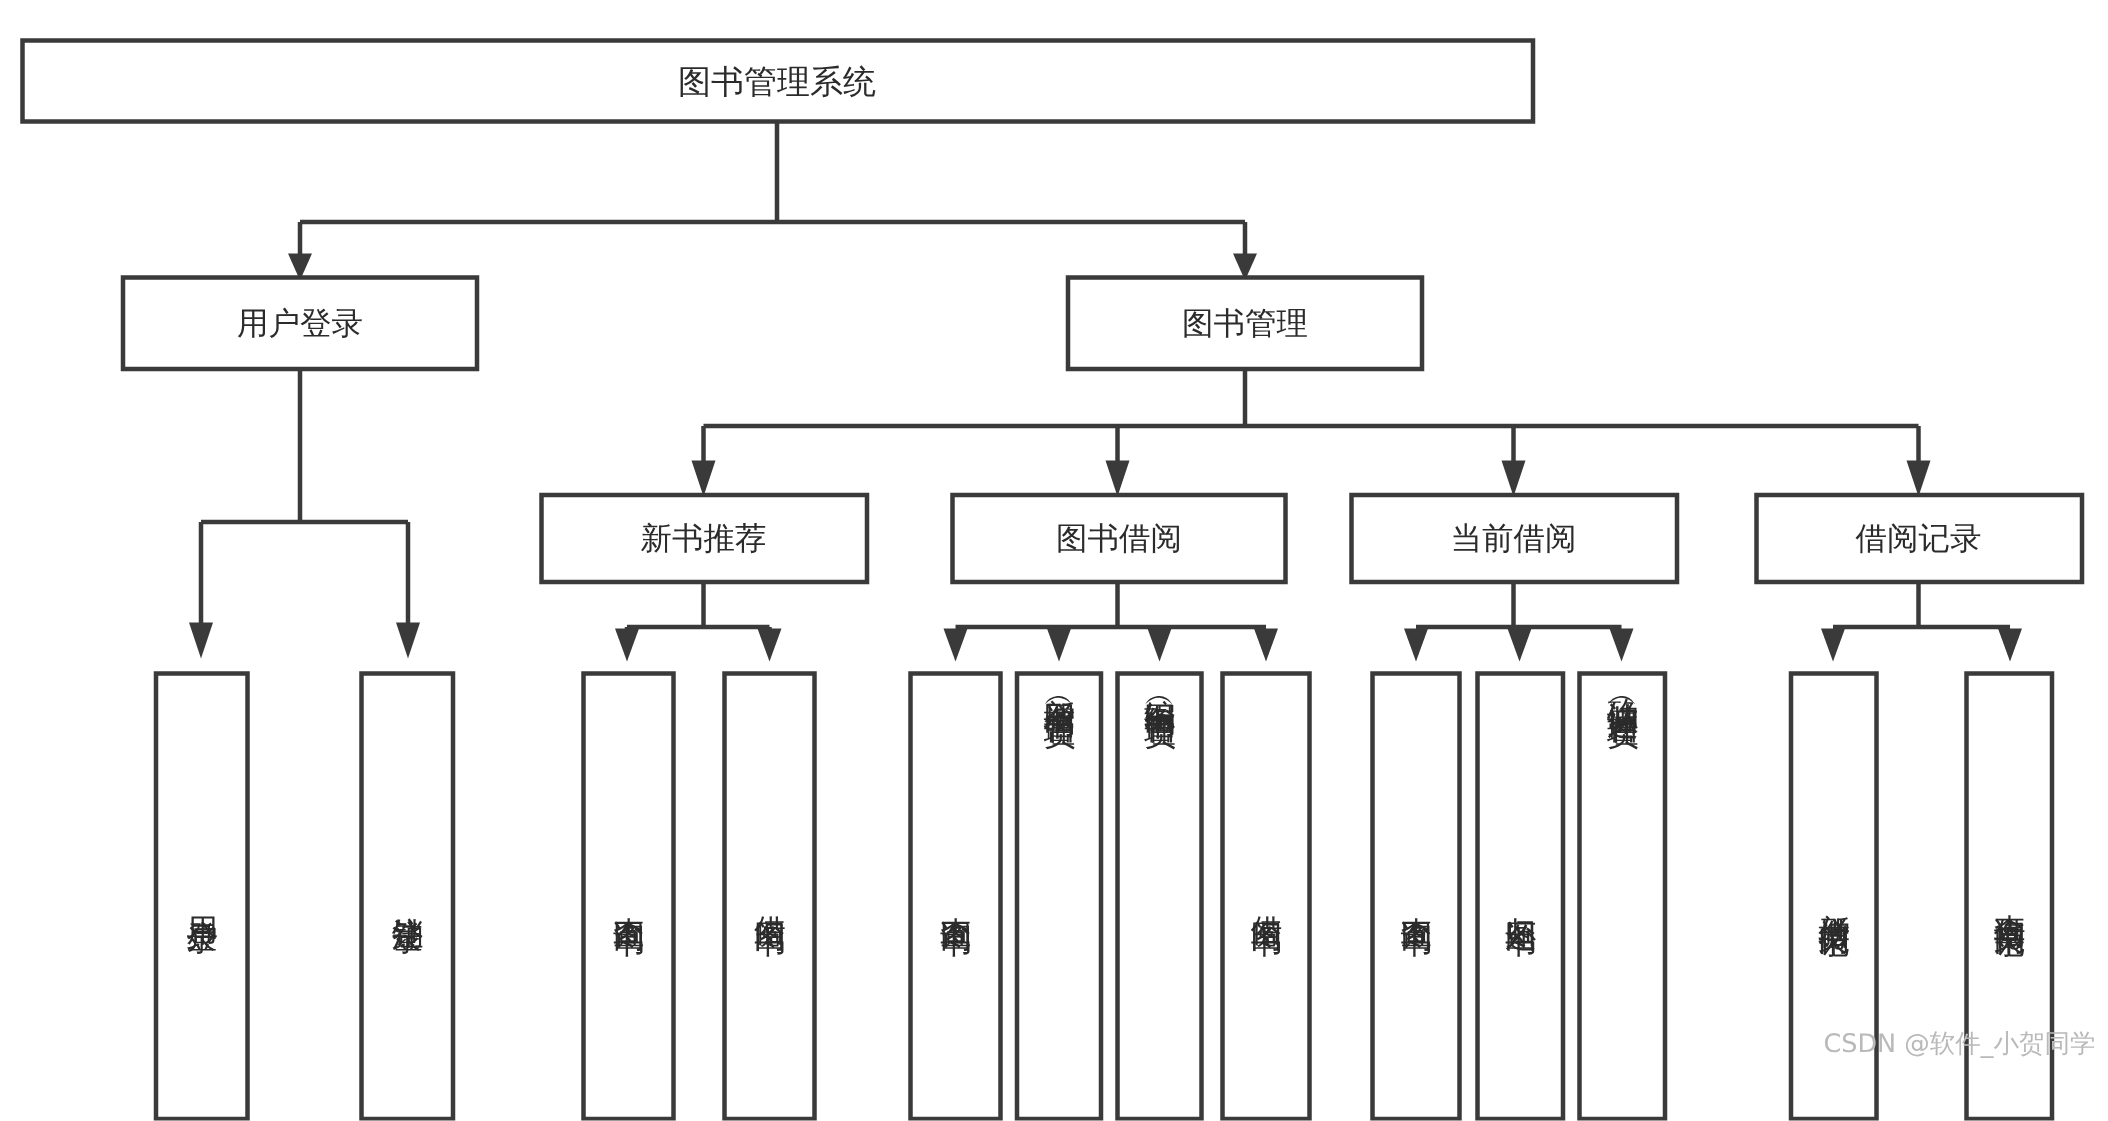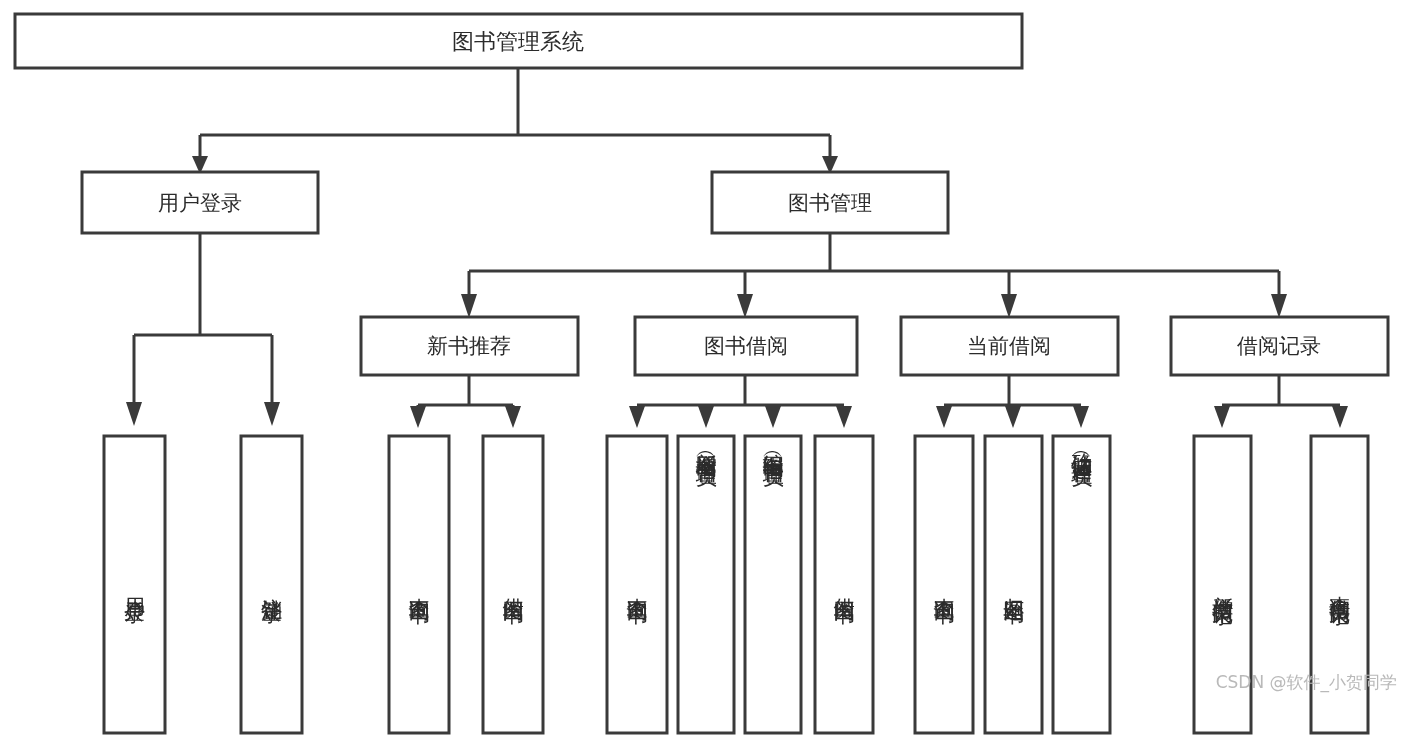--- a/index.html
+++ b/index.html
@@ -10,21 +10,21 @@
   body {
     width: 1405px;
     height: 747px;
     font-family: "DejaVu Sans", "Liberation Sans", sans-serif;
     overflow: hidden;
     position: relative;
   }
   #diagram-root {
     position: absolute;
     left: 0;
-    top: 0;
+    top: 13px;
     width: 1405px;
     height: 700px;
   }
   svg.diagram {
     display: block;
     width: 1405px;
     height: 747px;
   }
   .node-rect {
     fill: #ffffff;

